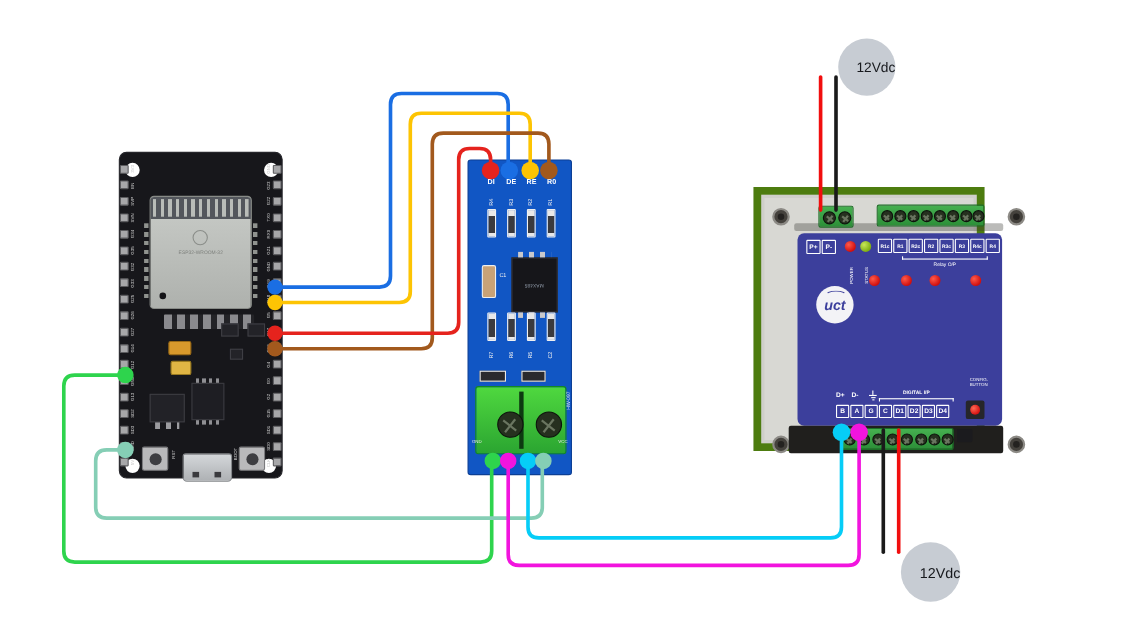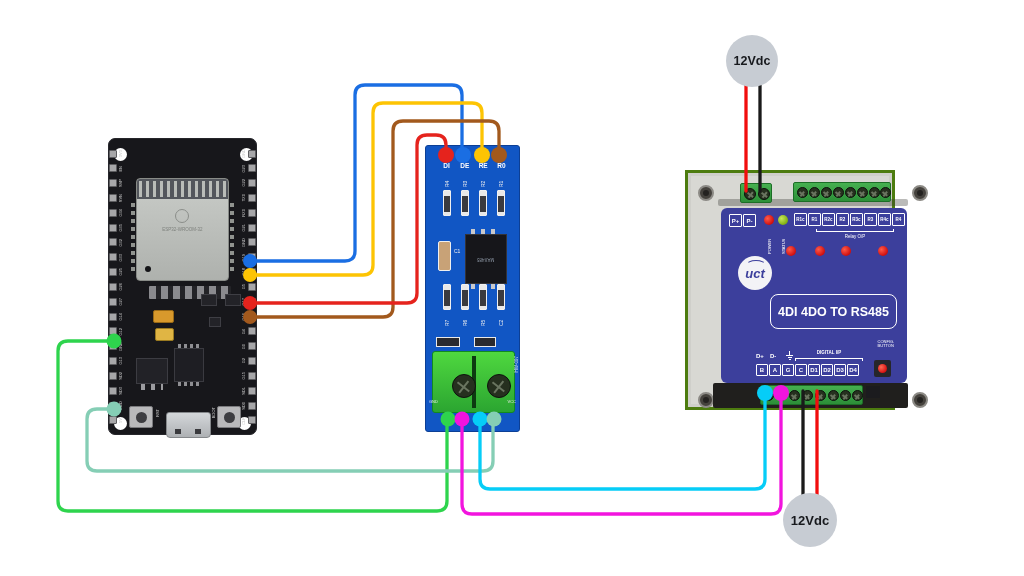--- a/index.html
+++ b/index.html
@@ -60,21 +60,21 @@
   .mterm::before{content:"";position:absolute;left:39px;top:4px;bottom:4px;width:4px;background:#0d3a11;}
   .screw{border-radius:50%;background:#26301f;border:1px solid #0d130c;position:absolute;box-sizing:border-box;}
   .screw::before,.screw::after{content:"";position:absolute;left:15%;top:50%;width:70%;height:1.5px;background:#6a7560;}
   .screw::before{transform:rotate(38deg);}
   .screw::after{transform:rotate(-52deg);}
   .mgnd{position:absolute;left:3px;top:253px;font-size:4px;color:#e8e8e8;}
   .mvcc{position:absolute;right:3px;top:253px;font-size:4px;color:#e8e8e8;}
   .mcode{position:absolute;right:0px;top:210px;font-size:4.5px;color:#dfe5ee;}
 
   
-  .relay{position:absolute;left:685px;top:170px;width:210px;height:240px;background:#d8d8d3;border:3px solid #4d7c0f;border-radius:0;box-sizing:border-box;box-shadow:inset 0 0 0 3px #cfcfca;}
+  .relay{position:absolute;left:685px;top:170px;width:210px;height:240px;background:#d8d8d3;border:7px solid #4d7c0f;border-radius:0;box-sizing:border-box;box-shadow:inset 0 0 0 3px #cfcfca;}
   .rhole{position:absolute;width:16px;height:16px;border-radius:50%;background:#45423d;border:2px solid #8c8a85;box-sizing:border-box;}
   .rhole::after{content:"";position:absolute;inset:3px;border-radius:50%;background:#242220;}
   .rshadow-top{position:absolute;left:30px;top:26px;width:190px;height:7px;background:rgba(60,60,55,0.35);border-radius:2px;}
   .rterm{position:absolute;background:linear-gradient(180deg,#46b050 0,#2c8f38 100%);border:1px solid #1c6e26;border-radius:2px;box-sizing:border-box;}
   .rdark{position:absolute;left:25px;top:210px;width:195px;height:25px;background:#201f1d;border-radius:2px;}
   .rswitch{position:absolute;left:178px;top:213px;width:14px;height:12px;background:#1b1b1e;border-radius:1px;}
   .panel{position:absolute;left:33px;top:35px;width:186px;height:175px;background:#3c3f9c;border-radius:6px;}
   .wbox{border:1px solid #ffffff;box-sizing:border-box;display:flex;align-items:center;justify-content:center;color:#ffffff;font-weight:bold;border-radius:1px;}
   .p-box{position:absolute;top:6px;width:13px;height:13px;font-size:6px;}
   .led{position:absolute;width:10px;height:10px;border-radius:50%;}
@@ -95,21 +95,21 @@
   .dbracket{position:absolute;left:74px;top:150px;width:68px;height:3px;border-left:1px solid #fff;border-right:1px solid #fff;border-top:1px solid #fff;box-sizing:border-box;}
   .diglabel{position:absolute;left:74px;top:142px;width:68px;text-align:center;font-size:4.5px;color:#ffffff;font-weight:bold;}
   .ioboxes{position:absolute;left:35px;top:156px;display:flex;gap:1px;}
   .iobox{width:12px;height:12px;font-size:6px;}
   .cfg-label{position:absolute;left:149px;top:126px;width:30px;height:28px;font-size:4px;color:#ffffff;text-align:center;}
   .cfg-label span{display:inline-block;width:17px;line-height:1.2;transform:rotate(-90deg);}
   .cfg-btn{position:absolute;left:153px;top:152px;width:17px;height:17px;background:#26262a;border-radius:2px;display:flex;align-items:center;justify-content:center;}
   .cfg-btn::after{content:"";width:9px;height:9px;border-radius:50%;background:radial-gradient(circle at 35% 35%,#ff6a55,#d61212 70%);}
 
   
-  .supply{position:absolute;border-radius:50%;background:#c7ccd3;display:flex;align-items:center;justify-content:center;font-weight:bold;color:#17191d;z-index:11;}
+  .supply{position:absolute;border-radius:50%;background:#c7ccd3;display:flex;align-items:center;justify-content:flex-end;font-weight:normal;color:#17191d;z-index:11;margin-left:36px;}
   .supply-top{left:726px;top:35px;width:52px;height:52px;font-size:12.5px;}
   .supply-bottom{left:783px;top:493px;width:54px;height:54px;font-size:13px;}
   svg.wires{position:absolute;left:0;top:0;z-index:10;pointer-events:none;}
 </style>
 </head>
 <body>
 
 <div class="canvas">
 
   <div class="esp32">
@@ -438,21 +438,20 @@
         </div>
       <div class="rbracket"></div>
       <div class="rgrouplabel">Relay O/P</div>
 
       <div class="led led-red" style="left:65px;top:38px;"></div>
       <div class="led led-red" style="left:94px;top:38px;"></div>
       <div class="led led-red" style="left:120px;top:38px;"></div>
       <div class="led led-red" style="left:157px;top:38px;"></div>
 
       <div class="uct">uct</div>
-      <div class="funcbox">4DI 4DO TO RS485</div>
 
       <span class="dlabel" style="left:35px;">D+</span>
       <span class="dlabel" style="left:49px;">D-</span>
       <div class="gndsym">
         <i style="left:4px;top:0;width:1px;height:4px;"></i>
         <i style="left:1px;top:4px;width:7px;height:1px;"></i>
         <i style="left:2.5px;top:6px;width:4px;height:1px;"></i>
         <i style="left:3.5px;top:8px;width:2px;height:1px;"></i>
       </div>
       <div class="diglabel">DIGITAL I/P</div>

